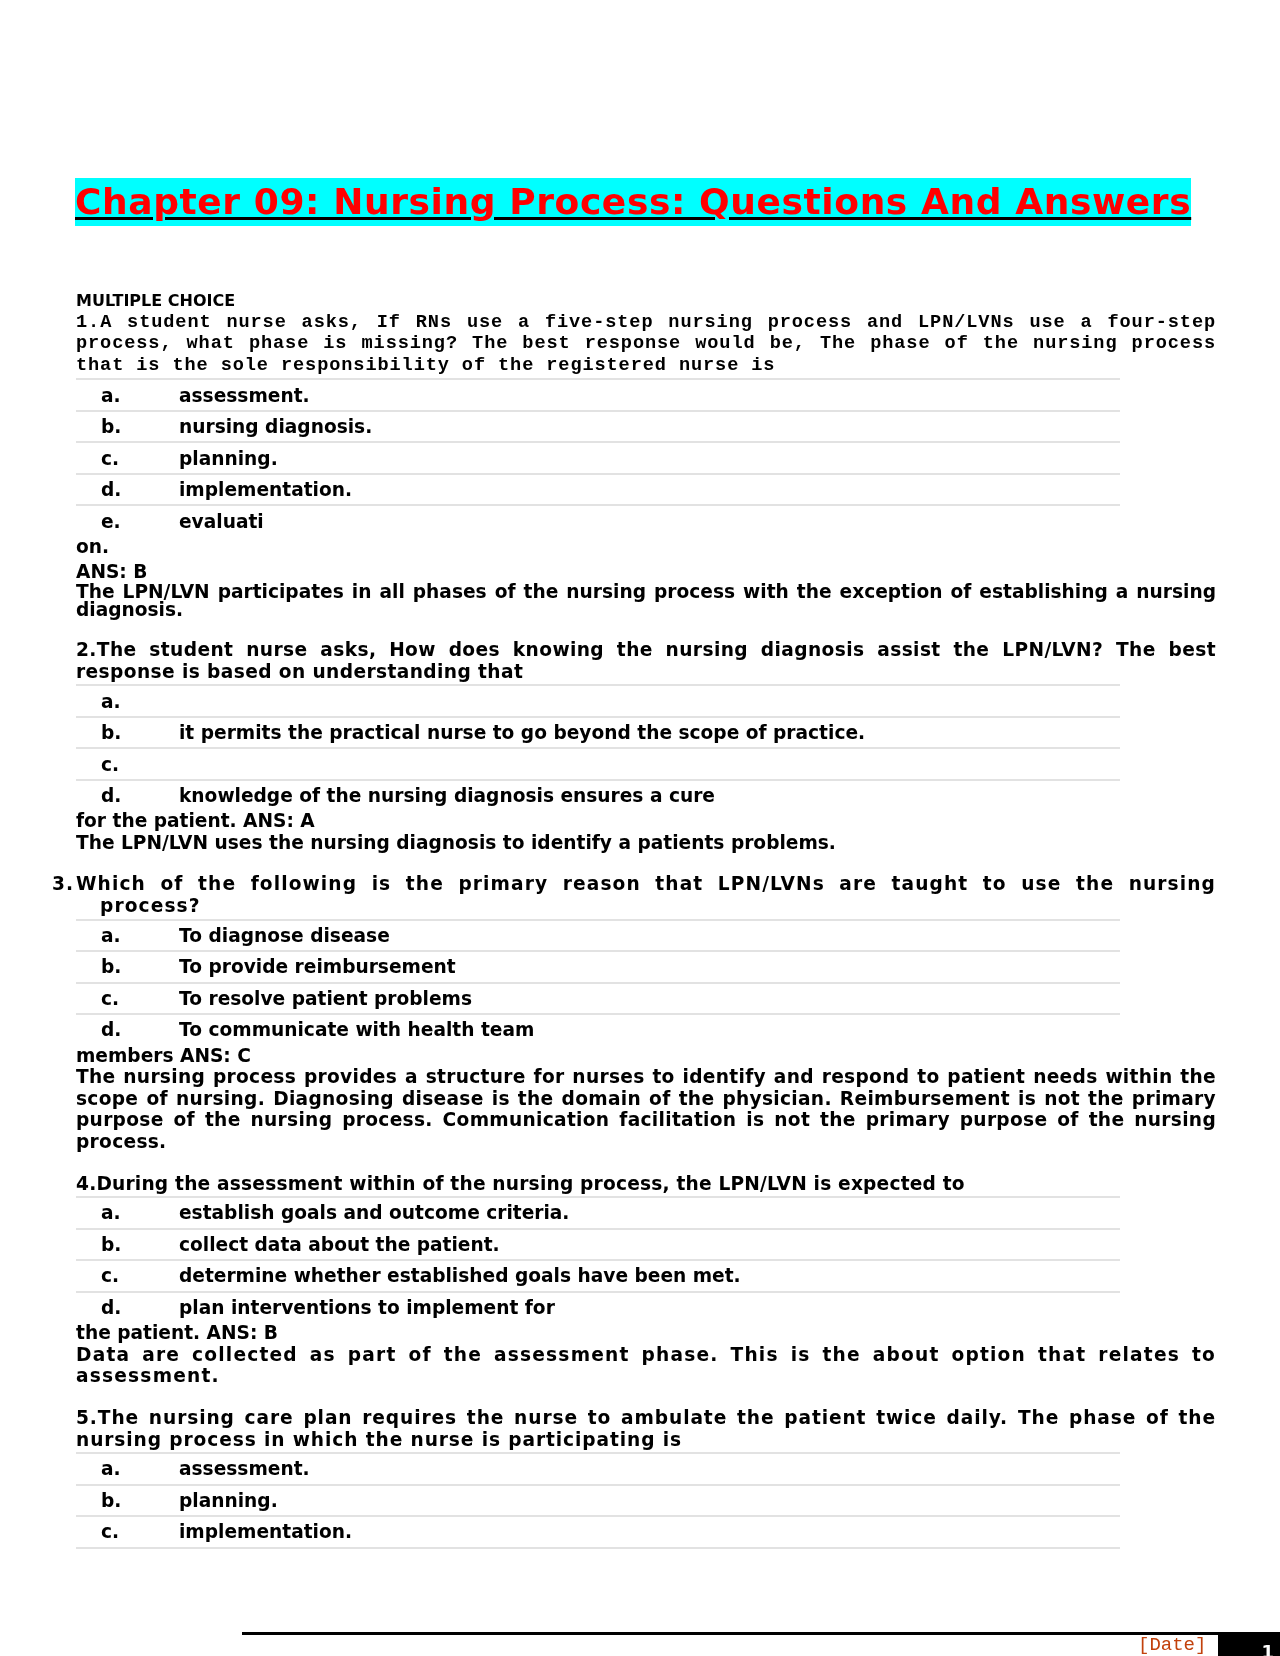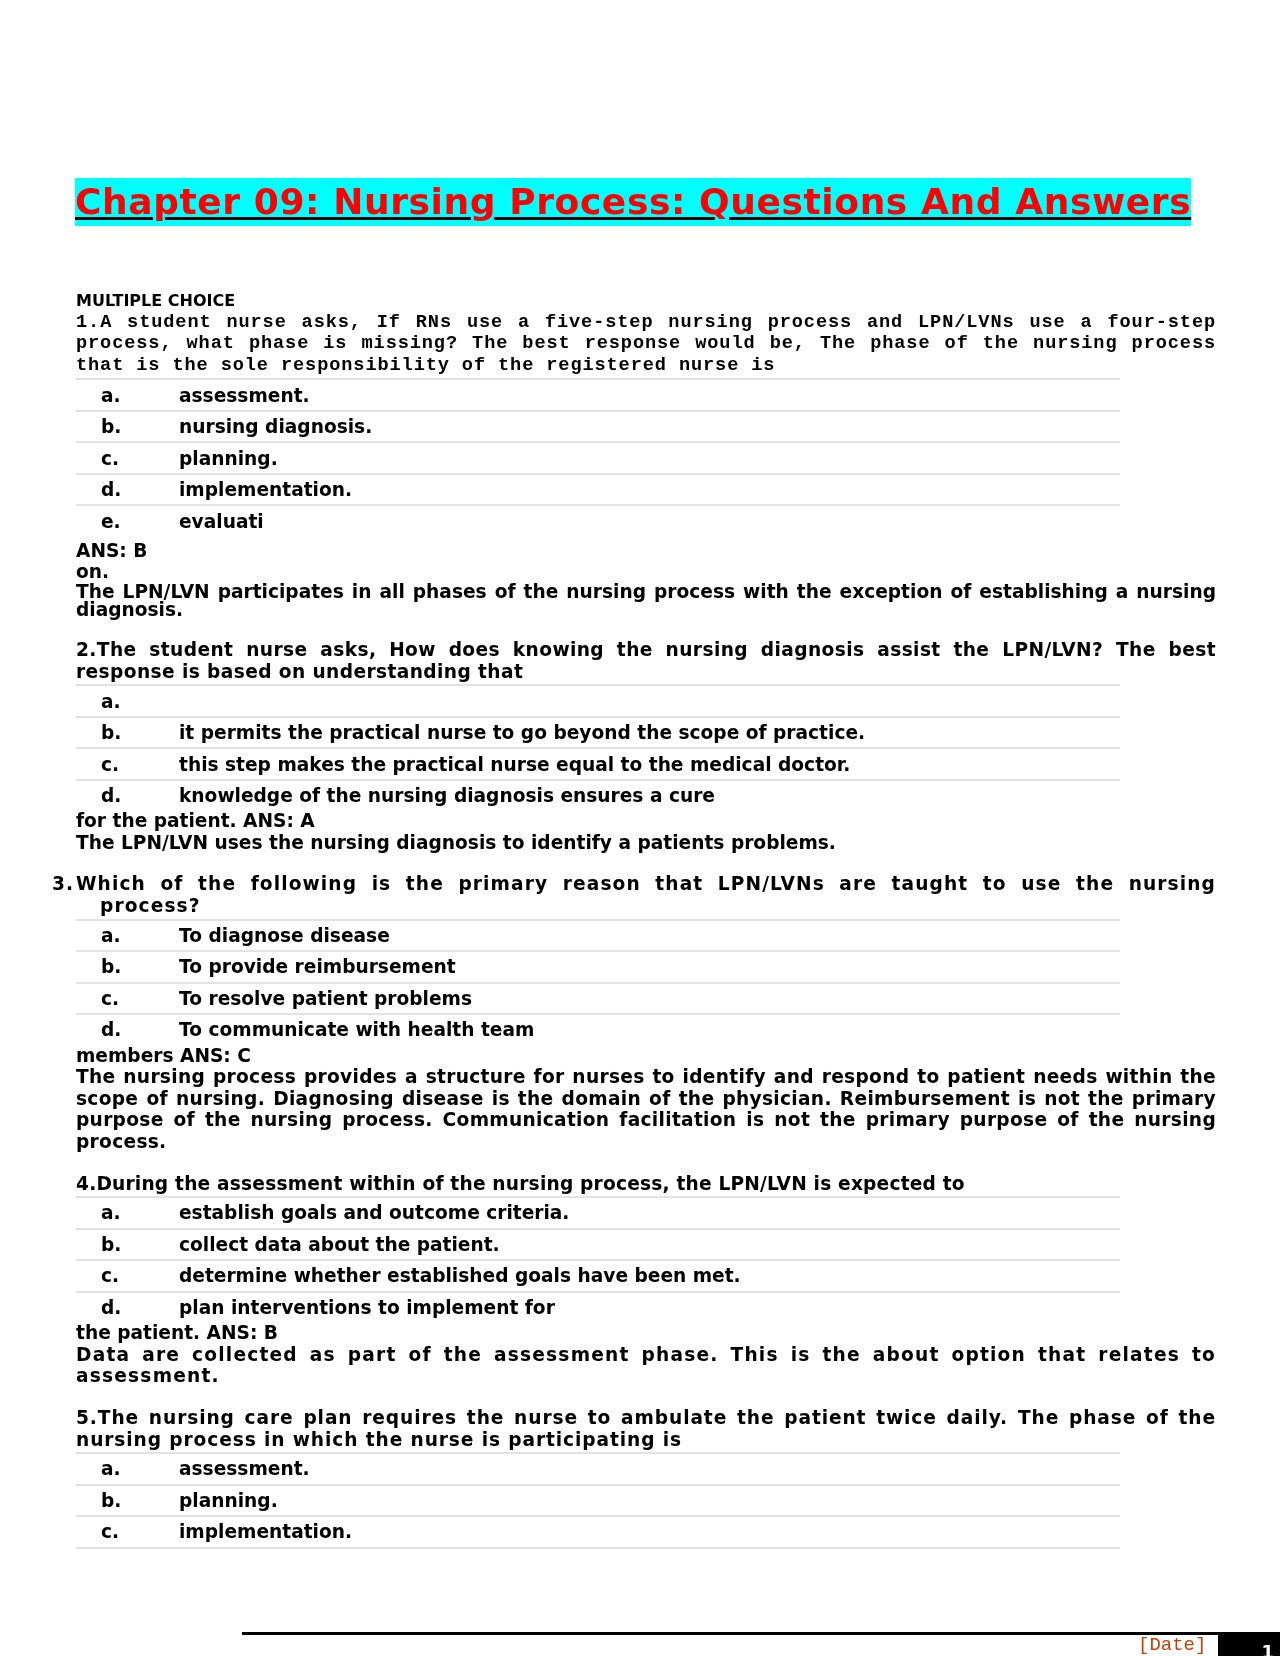--- a/index.html
+++ b/index.html
@@ -83,40 +83,39 @@
           </div>
         <div class="opt">
             <span class="letter">d.</span>
             <span class="otext">implementation.</span>
           </div>
         <div class="opt">
             <span class="letter">e.</span>
             <span class="otext">evaluati</span>
           </div>
       </div>
+      <p class="txt">on.</p>
       <p class="txt" style="margin-top:4px;">ANS: B</p>
-      <p class="txt">on.</p>
       <p class="txt justify" style="line-height:18px;">The LPN/LVN participates in all phases of the nursing process with the exception of establishing a nursing diagnosis.</p>
     </div>
 
     <div class="gap"></div>
 
     <div>
       <p class="q" style="letter-spacing:0.4px;"><span class="num">2.</span><span>The student nurse asks, How does knowing the nursing diagnosis assist the LPN/LVN? The best response is based on understanding that</span></p>
       <div class="opts no-bottom">
         <div class="opt">
             <span class="letter">a.</span>
           </div>
         <div class="opt">
             <span class="letter">b.</span>
             <span class="otext">it permits the practical nurse to go beyond the scope of practice.</span>
           </div>
         <div class="opt">
             <span class="letter">c.</span>
-            <span class="otext">this step makes the practical nurse equal to the medical doctor.</span>
           </div>
         <div class="opt">
             <span class="letter">d.</span>
             <span class="otext">knowledge of the nursing diagnosis ensures a cure</span>
           </div>
       </div>
       <p class="txt">for the patient. ANS: A</p>
       <p class="txt">The LPN/LVN uses the nursing diagnosis to identify a patients problems.</p>
     </div>
 

